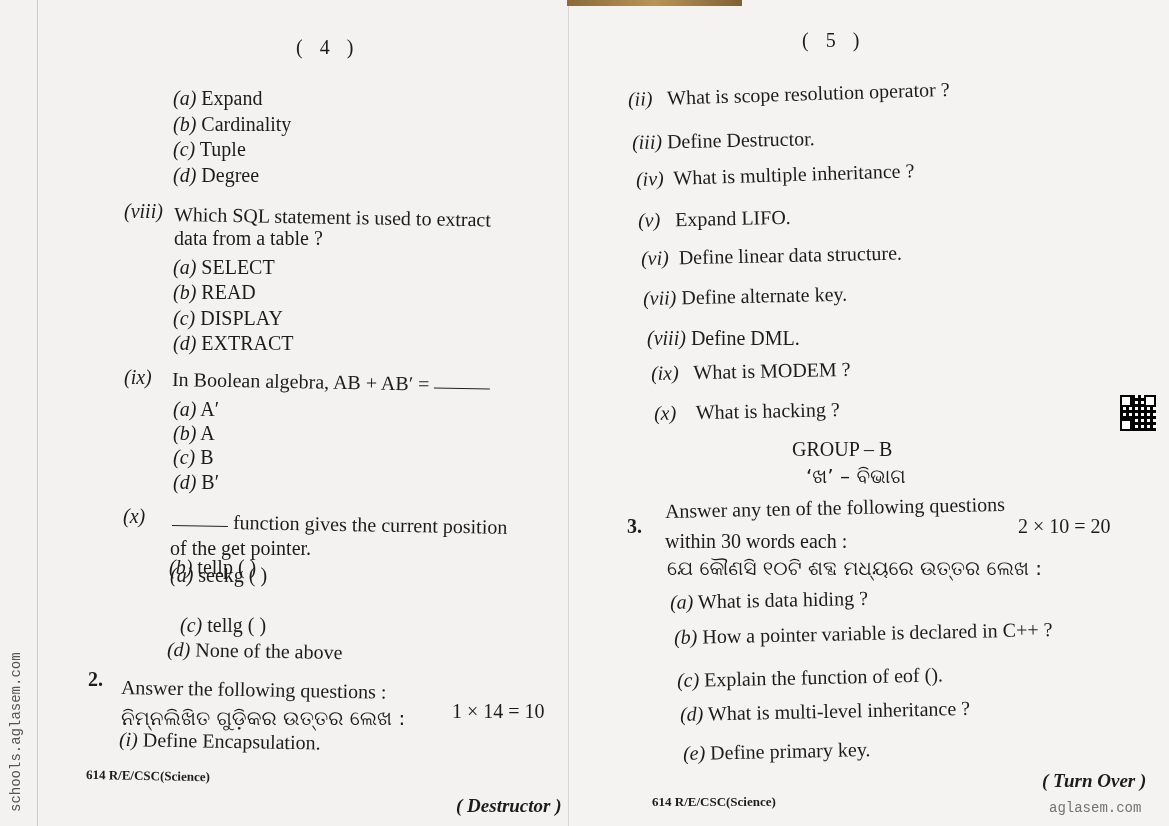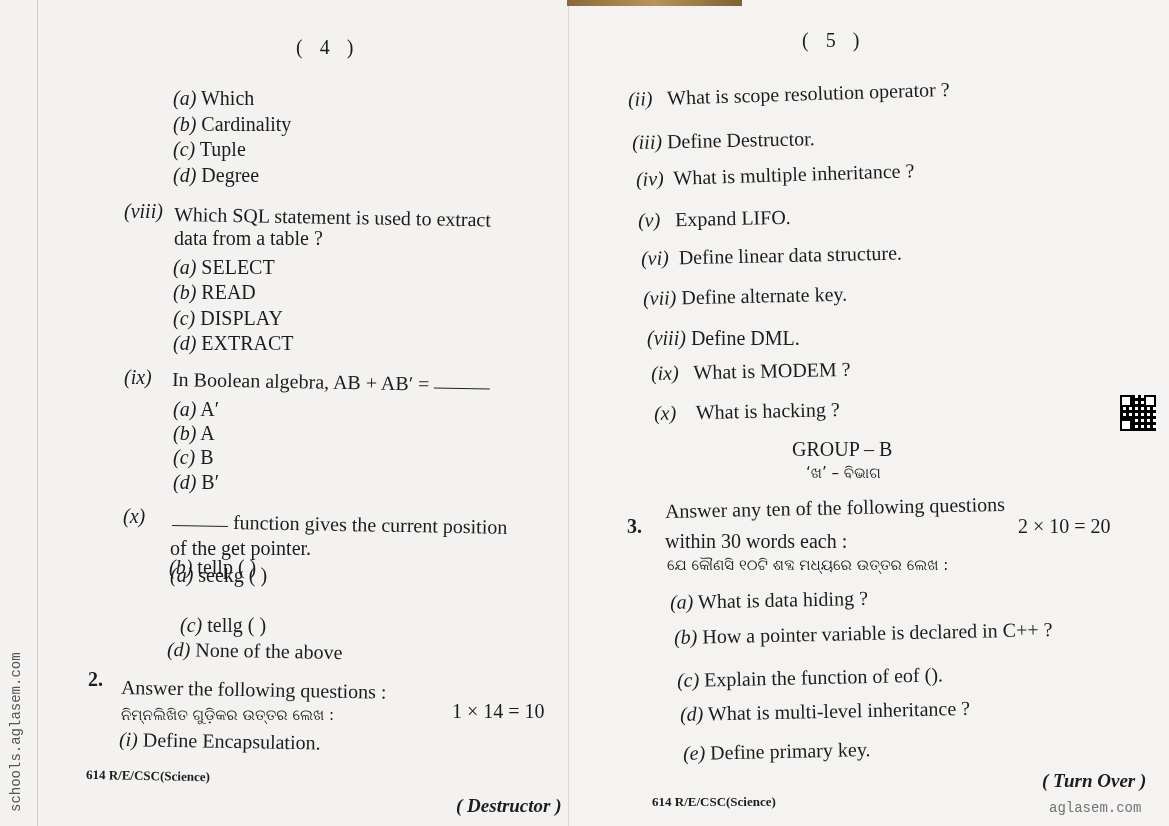--- a/index.html
+++ b/index.html
@@ -16,21 +16,21 @@
       position: absolute; top: 0; left: 567px; width: 175px; height: 6px;
       background: linear-gradient(90deg, #8a6a3a, #b89458, #7e6234);
     }
     .left-margin-line {
       position: absolute; left: 37px; top: 0; width: 1px; height: 826px; background: #cfcdc9;
     }
     .abs { position: absolute; white-space: nowrap; }
     .pnum { font-size: 20px; letter-spacing: 6px; }
     .t { font-size: 20px; }
     .lbl { font-style: italic; }
-    .odia { font-family: "DejaVu Sans", sans-serif; font-size: 15px; }
+    .odia { font-family: "DejaVu Sans", sans-serif; font-size: 20px; }
     .footer-code { font-size: 13px; font-weight: bold; }
     .cont { font-size: 19px; font-weight: bold; font-style: italic; }
     .watermark-vert {
       position: absolute; left: 8px; top: 812px; transform-origin: 0 0; transform: rotate(-90deg);
       font-family: "Liberation Mono", monospace; font-size: 14px; color: #555; white-space: nowrap;
     }
     .watermark-h { font-family: "Liberation Mono", monospace; font-size: 14px; color: #737373; }
     .qr {
       position: absolute; left: 1120px; top: 395px; width: 36px; height: 36px;
       background:
@@ -53,21 +53,21 @@
 <body>
 
 <div class="page page-left"></div>
 <div class="page page-right"></div>
 <div class="binding-strip"></div>
 <div class="left-margin-line"></div>
 
 <div class="abs pnum" style="left:296px;top:36px;">( 4 )</div>
 
 <div>
-  <div class="abs t" style="left:173px;top:87px;"><span class="lbl">(a)</span> <span>Which</span></div>
+  <div class="abs t" style="left:173px;top:87px;"><span class="lbl">(a)</span> <span>Expand</span></div>
   <div class="abs t" style="left:173px;top:113px;"><span class="lbl">(b)</span> <span>Cardinality</span></div>
   <div class="abs t" style="left:173px;top:138px;"><span class="lbl">(c)</span> <span>Tuple</span></div>
   <div class="abs t" style="left:173px;top:164px;"><span class="lbl">(d)</span> <span>Degree</span></div>
 </div>
 
 <div>
   <div class="abs t lbl" style="left:124px;top:200px;">(viii)</div>
   <div class="abs t rot-l1" style="left:174px;top:203px;">Which SQL statement is used to extract</div>
   <div class="abs t" style="left:174px;top:227px;">data from a table ?</div>
   <div class="abs t" style="left:173px;top:256px;"><span class="lbl">(a)</span> <span>SELECT</span></div>

